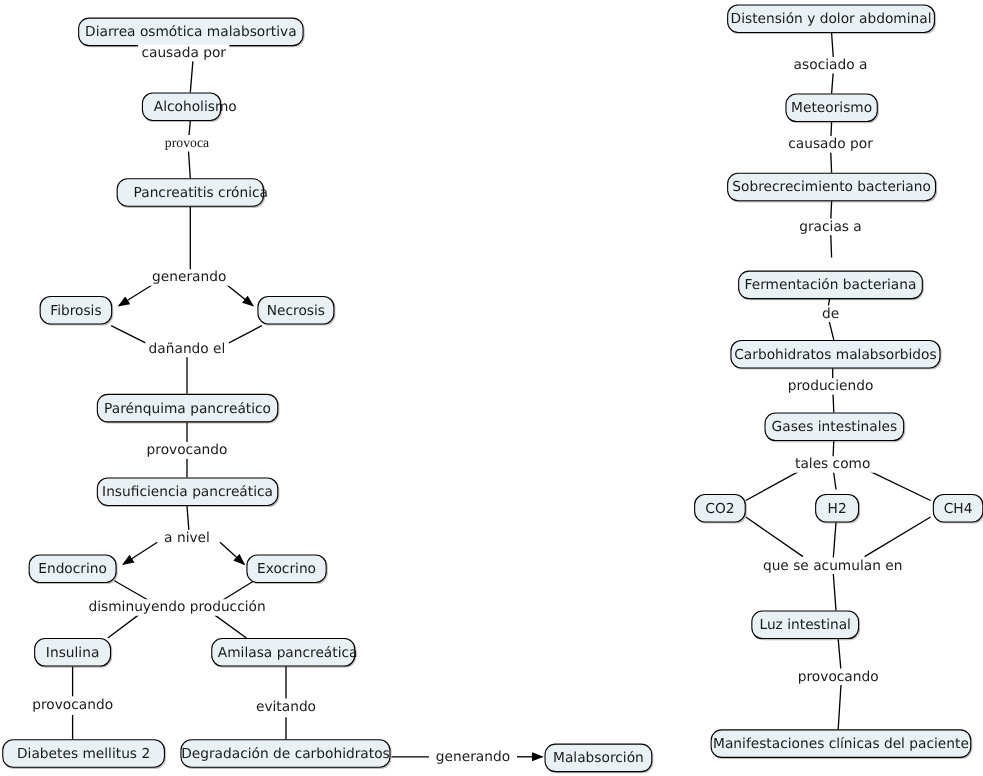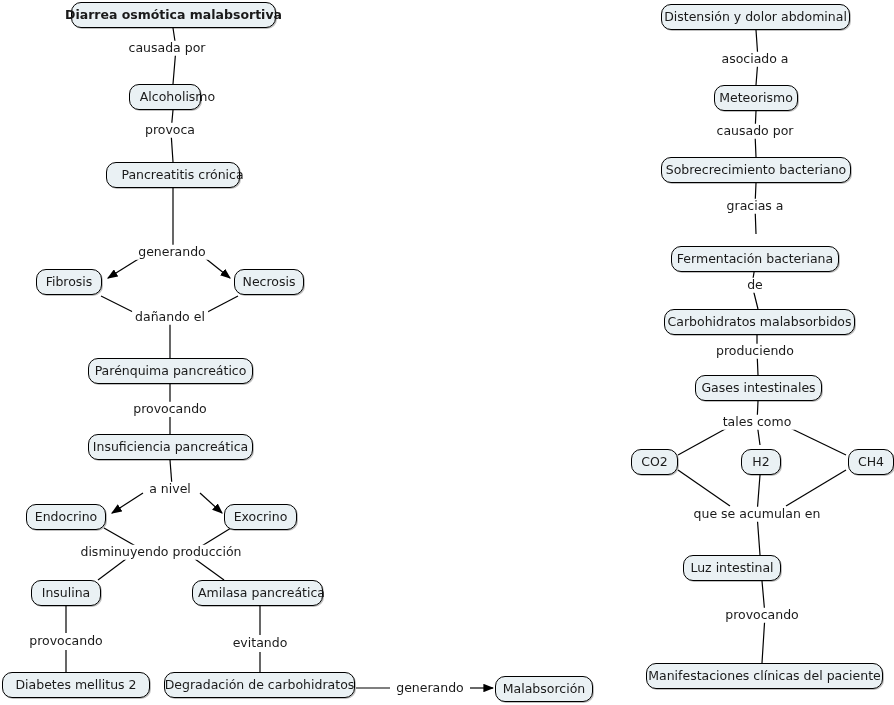--- a/index.html
+++ b/index.html
@@ -98,21 +98,21 @@
         <path d="M 727 428 L 678 455" fill="none" stroke="#000000" stroke-width="1.2"></path>
         <path d="M 790 428 L 846 455" fill="none" stroke="#000000" stroke-width="1.2"></path>
         <path d="M 678 470 L 730 506" fill="none" stroke="#000000" stroke-width="1.2"></path>
         <path d="M 846 470 L 786 506" fill="none" stroke="#000000" stroke-width="1.2"></path>
         <path d="M 760 475 L 757 514 L 760 555" fill="none" stroke="#000000" stroke-width="1.2"></path>
         <path d="M 762 581 L 765 615 L 762 663" fill="none" stroke="#000000" stroke-width="1.2"></path>
       </g>
   </svg>
 
   <div id="node-layer">
-      <div class="node" style="left: 71px; top: 2px; width: 205px; font-weight: bold;">Diarrea osmótica malabsortiva</div>
+      <div class="node" style="left: 71px; top: 16px; width: 205px;">Diarrea osmótica malabsortiva</div>
       <div class="node" style="left: 129px; top: 84px; width: 72px; padding-left: 34px;">Alcoholismo</div>
       <div class="node" style="left: 106px; top: 162px; width: 134px; padding-left: 28px;">Pancreatitis crónica</div>
       <div class="node" style="left: 36px; top: 269px; width: 66px;">Fibrosis</div>
       <div class="node" style="left: 234px; top: 269px; width: 70px;">Necrosis</div>
       <div class="node" style="left: 88px; top: 358px; width: 165px;">Parénquima pancreático</div>
       <div class="node" style="left: 88px; top: 434px; width: 165px;">Insuficiencia pancreática</div>
       <div class="node" style="left: 26px; top: 504px; width: 80px;">Endocrino</div>
       <div class="node" style="left: 224px; top: 504px; width: 73px;">Exocrino</div>
       <div class="node" style="left: 31px; top: 580px; width: 70px;">Insulina</div>
       <div class="node" style="left: 192px; top: 580px; width: 131px; padding-left: 17px;">Amilasa pancreática</div>
@@ -126,21 +126,21 @@
       <div class="node" style="left: 664px; top: 309px; width: 191px;">Carbohidratos malabsorbidos</div>
       <div class="node" style="left: 695px; top: 375px; width: 127px;">Gases intestinales</div>
       <div class="node" style="left: 631px; top: 449px; width: 47px;">CO2</div>
       <div class="node" style="left: 741px; top: 449px; width: 40px;">H2</div>
       <div class="node" style="left: 848px; top: 449px; width: 46px;">CH4</div>
       <div class="node" style="left: 683px; top: 555px; width: 98px;">Luz intestinal</div>
       <div class="node" style="left: 646px; top: 663px; width: 237px;">Manifestaciones clínicas del paciente</div>
     </div>
   <div id="label-layer">
       <div class="edge-label" style="left: 167px; top: 48px;">causada por</div>
-      <div class="edge-label" style="left: 170px; top: 130px;">provoca</div>
+      <div class="edge-label" style="left: 170px; top: 130px; font-family: Liberation Serif, serif;">provoca</div>
       <div class="edge-label" style="left: 172px; top: 252px;">generando</div>
       <div class="edge-label" style="left: 170px; top: 317px;">dañando el</div>
       <div class="edge-label" style="left: 170px; top: 409px;">provocando</div>
       <div class="edge-label" style="left: 170px; top: 489px;">a nivel</div>
       <div class="edge-label" style="left: 161px; top: 552px;">disminuyendo producción</div>
       <div class="edge-label" style="left: 66px; top: 641px;">provocando</div>
       <div class="edge-label" style="left: 260px; top: 643px;">evitando</div>
       <div class="edge-label" style="left: 430px; top: 688px;">generando</div>
       <div class="edge-label" style="left: 755px; top: 59px;">asociado a</div>
       <div class="edge-label" style="left: 755px; top: 131px;">causado por</div>

